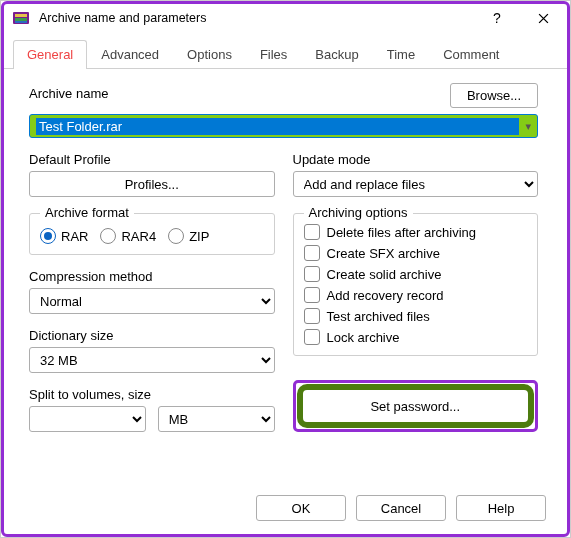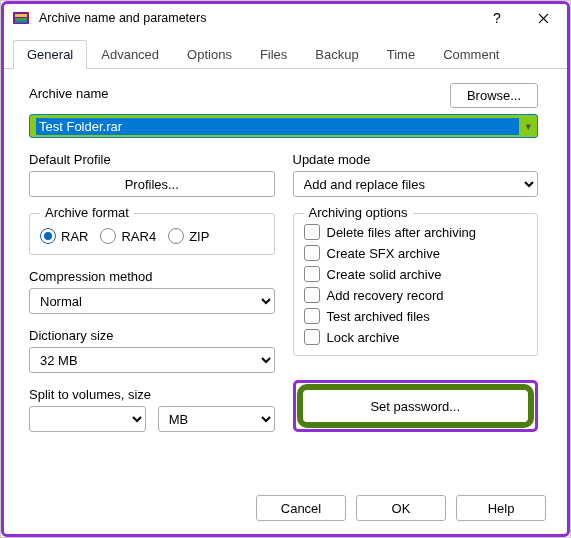--- a/index.html
+++ b/index.html
@@ -39,21 +39,21 @@
     padding: 6px 13px 7px 13px;
     border: 1px solid transparent;
     border-bottom: none;
     position: relative; top: 1px;
     cursor: default;
   }
   .tab.selected {
     border-color: #d0d0d0;
     background: #fff;
     border-radius: 3px 3px 0 0;
-    color: #0f172a;
+    color: #ef4444;
   }
   .content {
     flex: 1; padding: 14px 32px 10px 28px;
     font-size: 13px; color: #000;
     display: flex; flex-direction: column;
   }
   .row-archive-name { display: flex; align-items: center; gap: 12px; margin-bottom: 6px; }
   .row-archive-name .lbl { flex: 1; }
   .btn {
     background: #fff; border: 1px solid #adadad;
@@ -260,17 +260,17 @@
 
         <div style="flex:1"></div>
         <div class="setpw-highlight">
           <button class="setpw-btn">Set password...</button>
         </div>
       </div>
     </div>
   </div>
 
   <div class="footer">
+    <button class="btn">OK</button>
     <button class="btn">Cancel</button>
-    <button class="btn">OK</button>
     <button class="btn">Help</button>
   </div>
 </div>
 
 </body></html>

